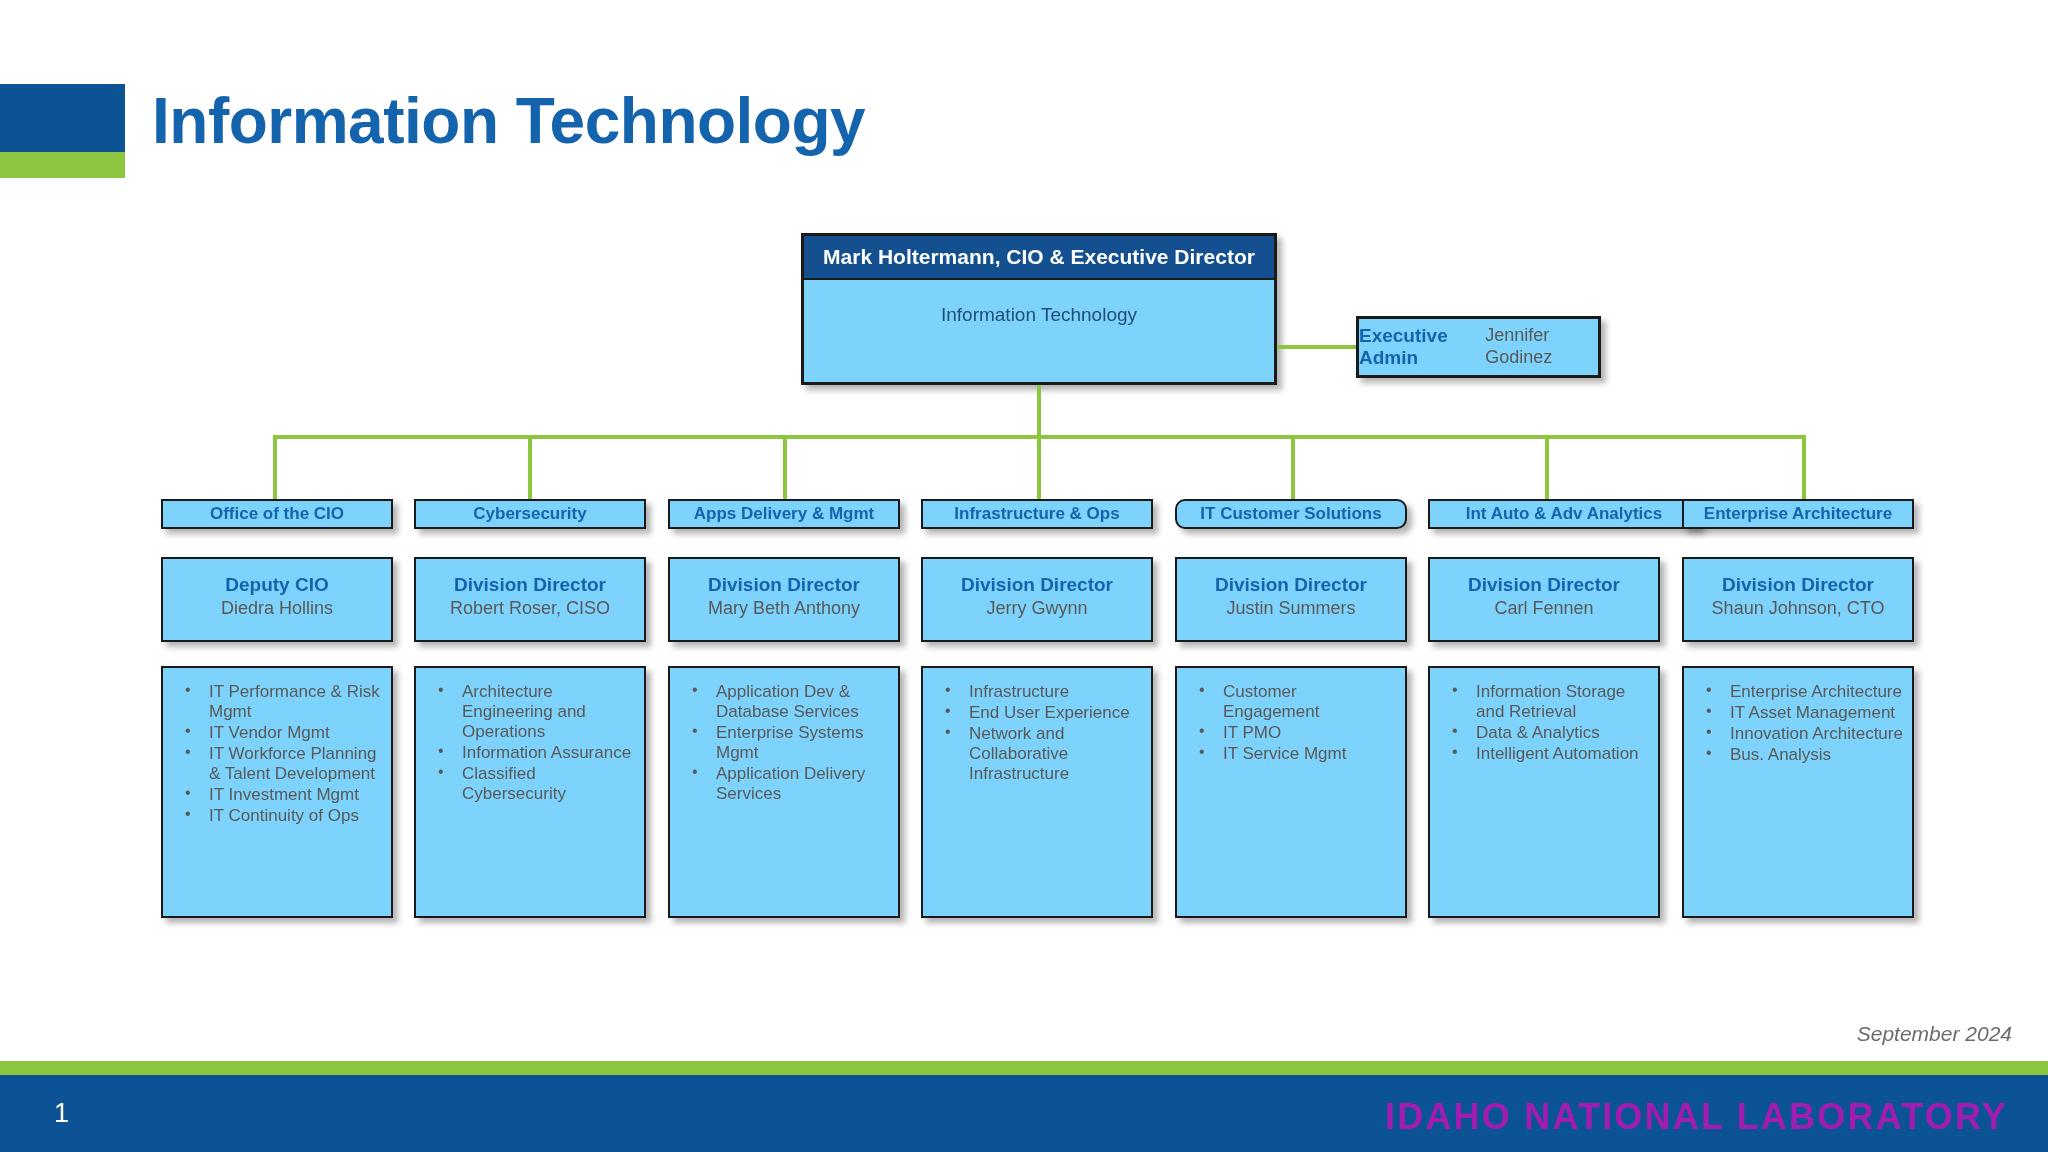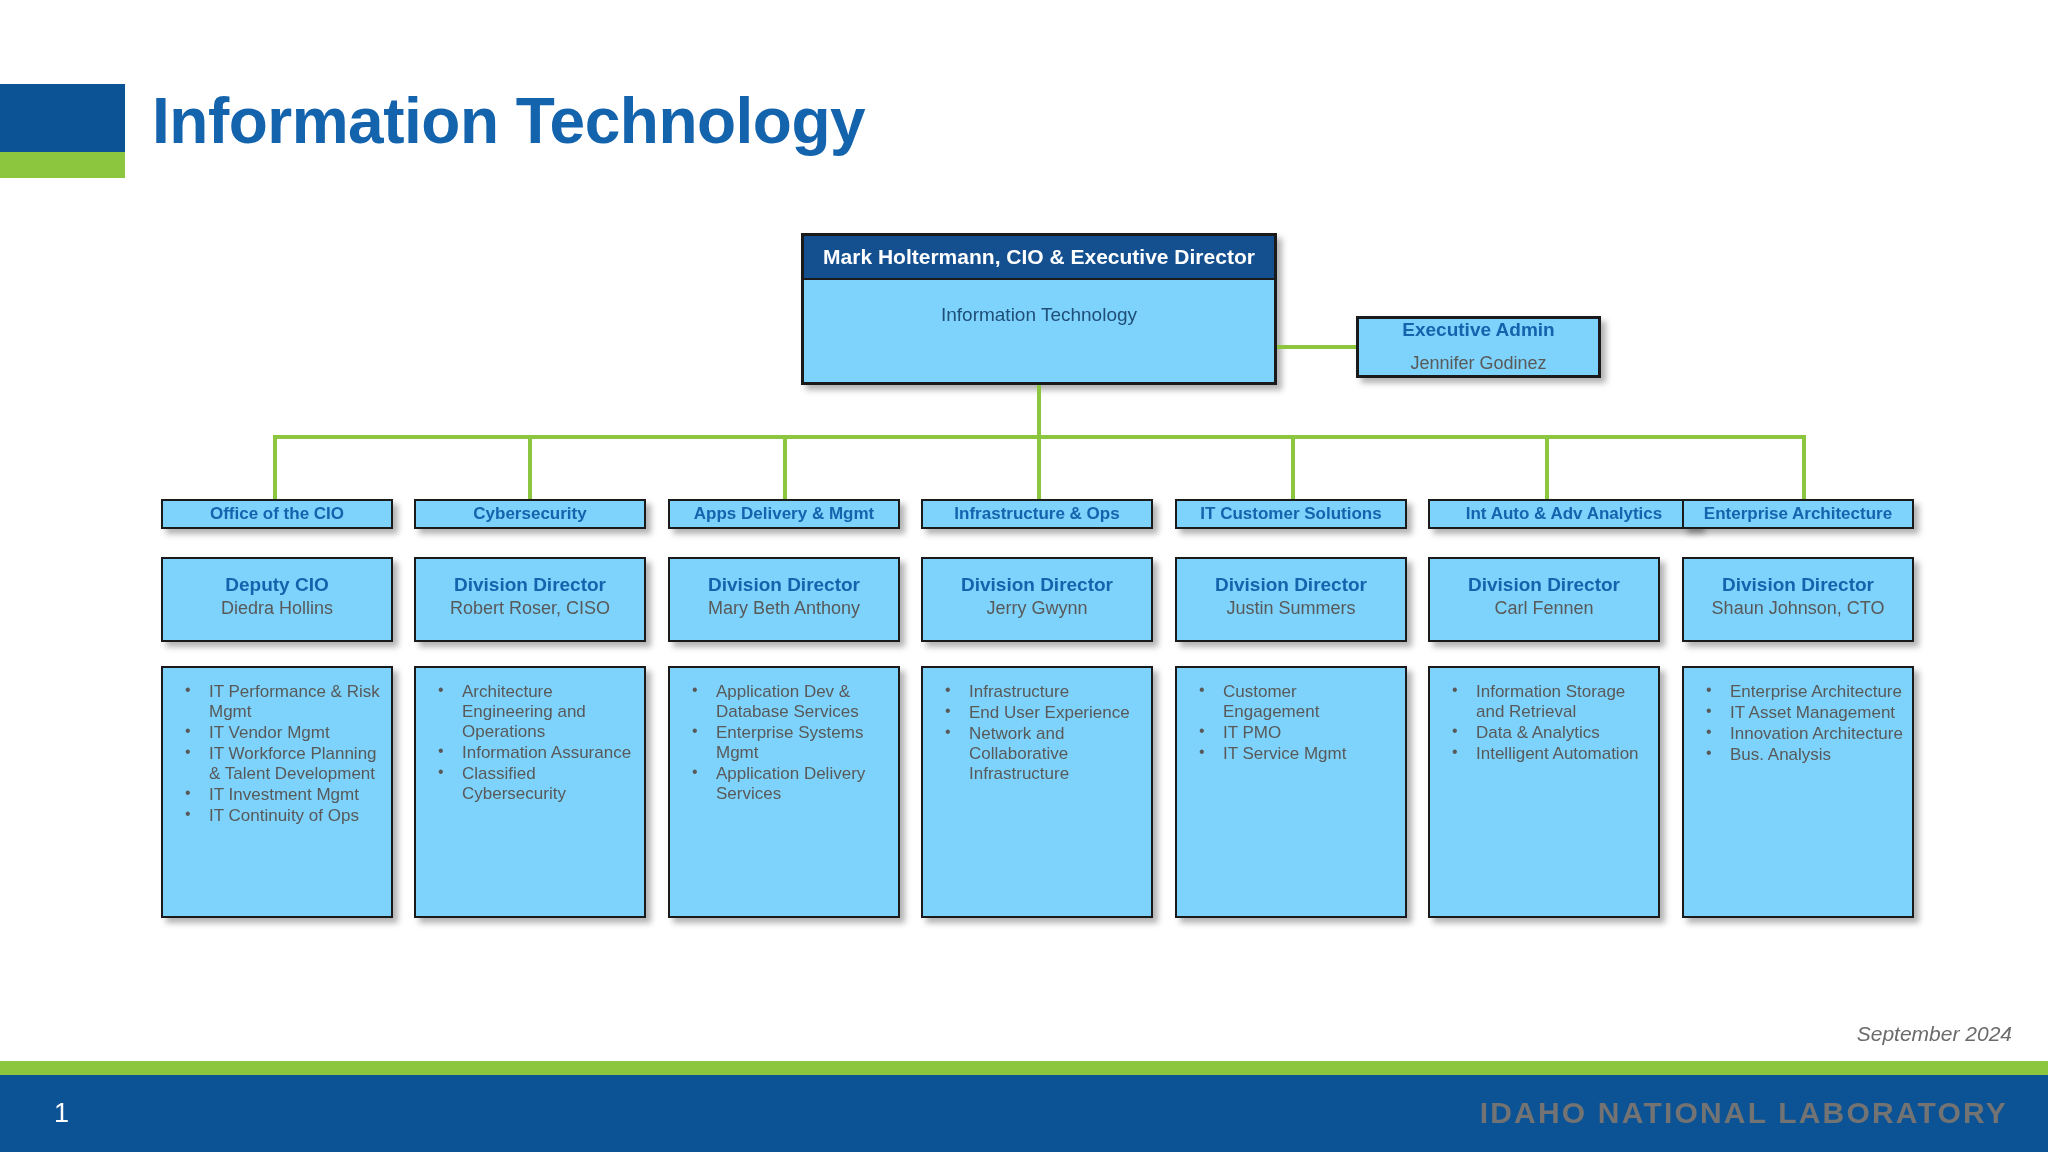--- a/index.html
+++ b/index.html
@@ -75,23 +75,23 @@
     color: #1f4e79;
     font-size: 19px;
   }
 
   
   #exec-box {
     left: 1356px; top: 316px;
     width: 245px; height: 62px;
     border-width: 3px;
     display: flex;
-    flex-direction: column;
+    flex-direction: row;
     align-items: center;
-    justify-content: space-between;
+    justify-content: center;
   }
   #exec-box .exec-title {
     font-size: 19px; font-weight: bold; color: #1463ad;
     line-height: 1.15;
   }
   #exec-box .exec-name {
     font-size: 18px; color: #595959; line-height: 1.2;
   }
 
   
@@ -166,23 +166,23 @@
   }
   #page-number {
     position: absolute;
     left: 54px; top: 1098px;
     font-size: 27px;
     color: #ffffff;
   }
   #org-name {
     position: absolute;
     right: 40px; top: 1096px;
-    font-size: 30px;
+    font-size: 36px;
     font-weight: bold;
-    color: #737373;
+    color: #a21caf;
     letter-spacing: 2.2px;
     white-space: nowrap;
   }
 </style>
 </head>
 <body>
 
 <div id="slide">
 
   <div class="accent-square"></div>
@@ -269,21 +269,21 @@
     <div class="bullets-box box" style="position:relative; left:0; top:52px; width:232px;">
       <ul>
         <li>Infrastructure</li>
         <li>End User Experience</li>
         <li>Network and Collaborative Infrastructure</li>
       </ul>
     </div>
   </div>
 
   <div class="col" style="left:1175px; top:499px; width:232px;">
-    <div class="dept-header box" style="position:relative; left:0; top:0; width:232px;">IT Customer Solutions</div>
+    <div class="dept-header box" style="position:relative; left:0; top:0; width:232px;border-radius:10px;">IT Customer Solutions</div>
     <div class="director-box box" style="position:relative; left:0; top:28px; width:232px;">
       <div class="role">Division Director</div>
       <div class="name">Justin Summers</div>
     </div>
     <div class="bullets-box box" style="position:relative; left:0; top:52px; width:232px;">
       <ul>
         <li>Customer Engagement</li>
         <li>IT PMO</li>
         <li>IT Service Mgmt</li>
       </ul>

